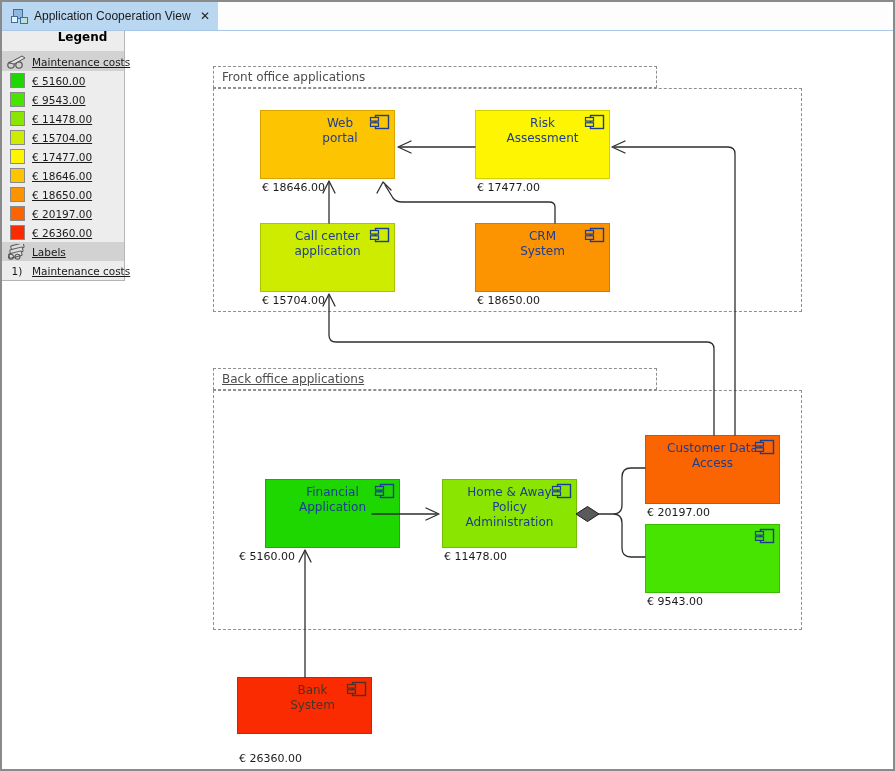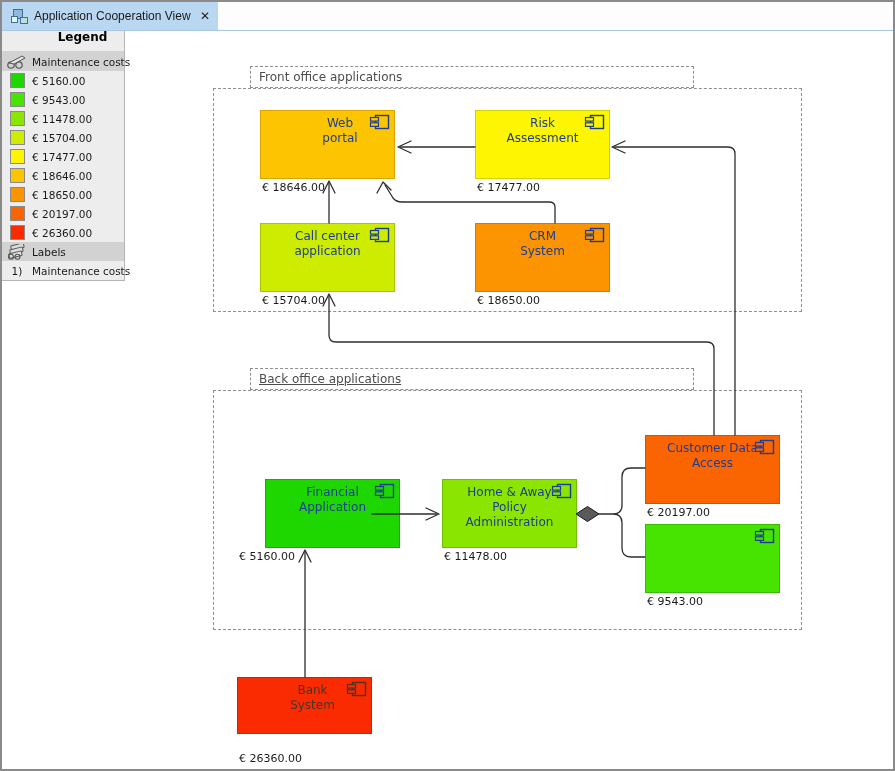--- a/index.html
+++ b/index.html
@@ -15,26 +15,26 @@
   .tab-close{margin-left:auto;font:12px "DejaVu Sans",sans-serif;color:#222;cursor:pointer;line-height:1;}
   
   .legend{position:absolute;left:0;top:28px;width:123px;background:#ededed;z-index:5;
           border-right:1px solid #b5b5b5;border-bottom:1px solid #b5b5b5;box-sizing:border-box;}
   .ltitle{height:21px;line-height:21px;text-align:center;font:bold 12px "DejaVu Sans",sans-serif;
           color:#000;border-bottom:1px solid #d2d2d2;padding-left:39px;}
   .lrow{display:flex;align-items:center;height:19px;font:10.5px "DejaVu Sans",sans-serif;color:#1a1a1a;}
   .lrow.section{background:#d2d2d2;}
   .lcell{width:30px;display:flex;justify-content:center;align-items:center;flex:0 0 30px;}
   .sw{width:15px;height:15px;border:1px solid #8a8a8a;box-sizing:border-box;display:block;}
-  .llab{white-space:nowrap;}
+  .llab{white-space:nowrap;text-decoration:underline;}
   .note-prefix{font:10.5px "DejaVu Sans",sans-serif;}
   
   .canvas{position:absolute;left:0;top:28px;width:891px;height:739px;}
   .gtitle{position:absolute;border:1px dashed #8f8f8f;box-sizing:border-box;
-          font:12px "DejaVu Sans",sans-serif;color:#4d4d4d;padding:3px 0 0 8px;background:#fff;z-index:1;margin-left:37px;}
+          font:12px "DejaVu Sans",sans-serif;color:#4d4d4d;padding:3px 0 0 8px;background:#fff;z-index:1;}
   .gbody{position:absolute;border:1px dashed #8f8f8f;box-sizing:border-box;z-index:0;}
   .comp{position:absolute;border:1px solid;box-sizing:border-box;z-index:2;cursor:default;}
   .clab{font:12px/15px "DejaVu Sans",sans-serif;padding-top:5px;text-align:center;white-space:pre-line;}
   .cicon{position:absolute;top:3px;right:4px;line-height:0;}
   .cost{position:absolute;font:11px "DejaVu Sans",sans-serif;color:#1a1a1a;white-space:nowrap;z-index:2;}
   svg.conn{position:absolute;left:0;top:0;z-index:3;pointer-events:none;}
   .wire{fill:none;stroke:#2e2e2e;stroke-width:1.3;stroke-linejoin:round;stroke-linecap:round;}
   .diamond{fill:#5a5a5a;stroke:#1a1a1a;stroke-width:1;}
 </style>
 </head>

